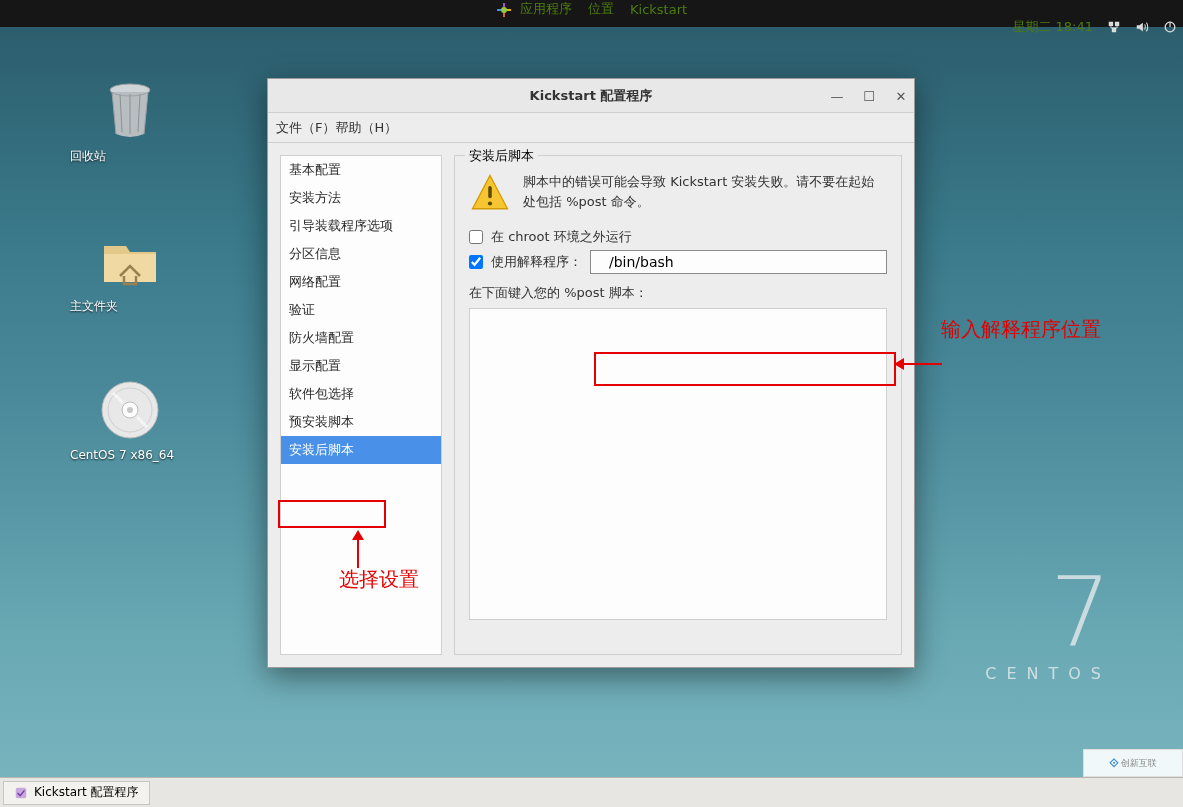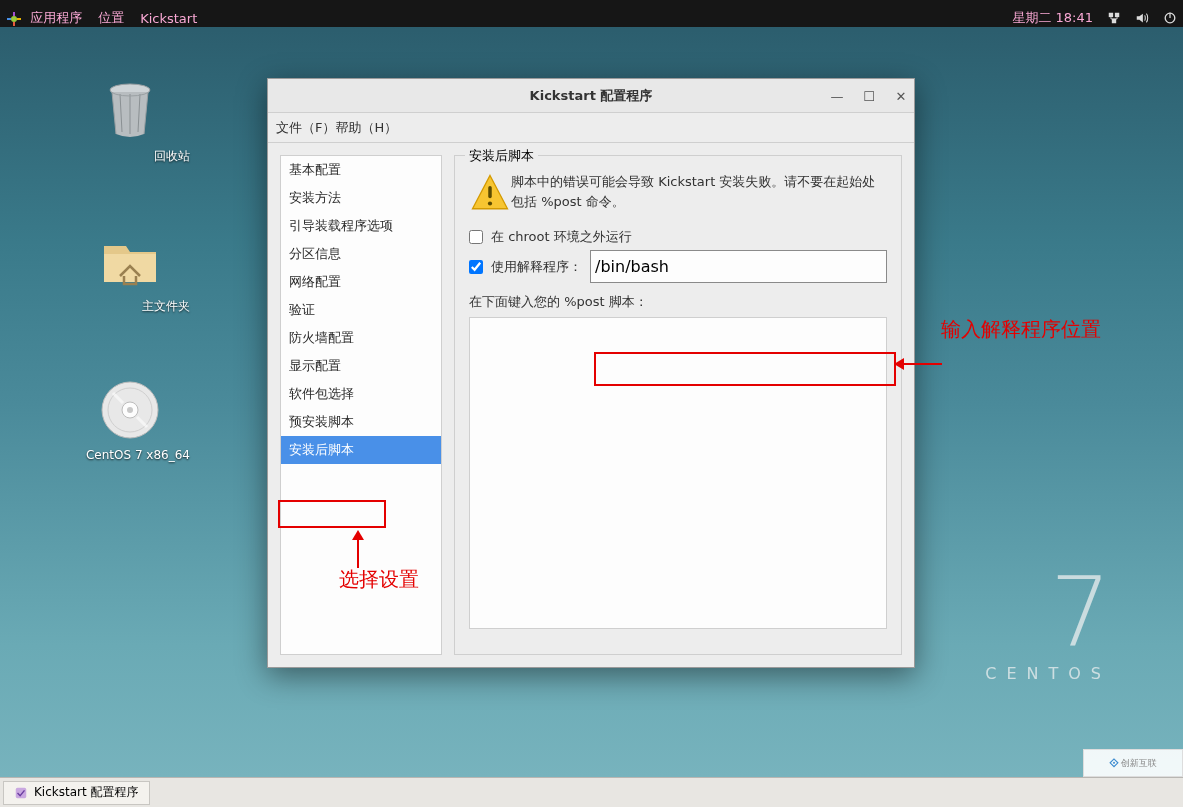--- a/index.html
+++ b/index.html
@@ -1,52 +1,52 @@
 <!DOCTYPE html>
 <html><head>
 <meta charset="utf-8">
 <style>
   * { box-sizing: border-box; margin: 0; padding: 0; font-family: "DejaVu Sans", "WenQuanYi Micro Hei", sans-serif; }
   body { width: 1183px; height: 807px; background: linear-gradient(180deg, #2a5a6a 0%, #3a7a8a 30%, #4a8a9a 50%, #6aaab5 80%, #7ab5bf 100%); overflow: hidden; position: relative; }
   
   
-  .top-panel { height: 27px; background: #161616; color: #f9a8d4; display: flex; align-items: flex-end; font-size: 13px; padding: 0 6px; }
+  .top-panel { height: 27px; background: #161616; color: #4d7c0f; display: flex; align-items: center; font-size: 13px; padding: 0 6px; flex-direction: column; }
   .top-left { display: flex; align-items: center; gap: 16px; }
   .top-left .menu-item { cursor: pointer; }
   .top-right { margin-left: auto; display: flex; align-items: center; gap: 14px; }
   .app-icon-small { width: 16px; height: 16px; display: inline-block; margin-right: 4px; vertical-align: middle; }
   .tray-icon { width: 14px; height: 14px; fill: #dcdcdc; cursor: pointer; }
   
   
-  .desktop-icon { position: absolute; width: 120px; text-align: right; color: #fff; font-size: 12px; text-shadow: 0 1px 2px rgba(0,0,0,.8); cursor: pointer; }
+  .desktop-icon { position: absolute; width: 120px; text-align: left; color: #fff; font-size: 12px; text-shadow: 0 1px 2px rgba(0,0,0,.8); cursor: pointer; }
   .desktop-icon .icon-box { width: 64px; height: 64px; margin: 0 auto 6px; }
   
   
   .window { position: absolute; left: 267px; top: 78px; width: 648px; height: 590px; background: #ededed; border: 1px solid #9a9a9a; box-shadow: 0 8px 28px rgba(0,0,0,.45); display: flex; flex-direction: column; }
   .titlebar { height: 34px; background: #e8e8e8; border-bottom: 1px solid #cfcfcf; display: flex; align-items: center; position: relative; }
   .titlebar .title { position: absolute; left: 0; right: 0; text-align: center; font-size: 13px; font-weight: bold; color: #333; }
   .title-controls { position: absolute; right: 6px; display: flex; gap: 18px; }
   .title-controls span { width: 14px; height: 14px; cursor: pointer; font-size: 13px; text-align: center; color: #555; }
   .menubar { height: 30px; background: #ededed; display: flex; align-items: center; padding: 0 8px; font-size: 13px; color: #333; border-bottom: 1px solid #cfcfcf;}
   .menubar span { cursor: pointer; }
   
   .workbody { flex: 1; display: flex; background: #ededed; padding: 12px; gap: 12px; }
   .sidebar { width: 162px; background: #fdfdfd; border: 1px solid #cfcfcf; font-size: 13px; color: #2b2b2b; }
   .sidebar-item { padding: 5px 8px; cursor: pointer; }
   .sidebar-item.selected { background: #4990e8; color: #fff; }
   
   .content { flex: 1; position: relative; background: #ededed; border: 1px solid #cfcfcf;}
   .fieldset-label { position: absolute; top: -9px; left: 10px; background: #ededed; padding: 0 4px; font-size: 13px; }
   .content-inner { padding: 16px 14px 14px; font-size: 13px; color: #333; }
-  .warning-row { display: flex; margin-bottom: 14px; }
+  .warning-row { display: flex; gap: 12px; margin-bottom: 14px; }
   .warning-icon { width: 42px; height: 42px; flex-shrink: 0; }
   .warning-text { line-height: 1.55; }
   .chkrow { display: flex; align-items: center; gap: 8px; margin: 4px 0; }
   .chk { width: 14px; height: 14px; }
-  .inline-input { flex: 1; height: 33px; border: 1px solid #8a8a8a; background: #fdfdfd; padding: 0 4px; font-size: 16px; }
+  .inline-input { flex: 1; height: 24px; border: 1px solid #8a8a8a; background: #fdfdfd; padding: 0 18px; font-size: 14px; }
   .post-label { margin: 10px 0 6px; }
   .script-area { width: 100%; height: 312px; border: 1px solid #cfcfcf; background: #fdfdfd; resize: none; font-family: monospace; font-size: 12px; padding: 4px; }
   
   
   .annot { position: absolute; color: #e40000; font-size: 20px; font-family: Liberation Mono, monospace; pointer-events: none; }
   .annot-box { position: absolute; border: 2px solid #e40000; pointer-events: none; }
   svg.arrow { position: absolute; pointer-events: none; }
   
   
   .taskbar { position: absolute; left: 0; bottom: 0; width: 100%; height: 30px; background: #e8e6e2; border-top: 1px solid #b8b6b2; display: flex; align-items: center; }

